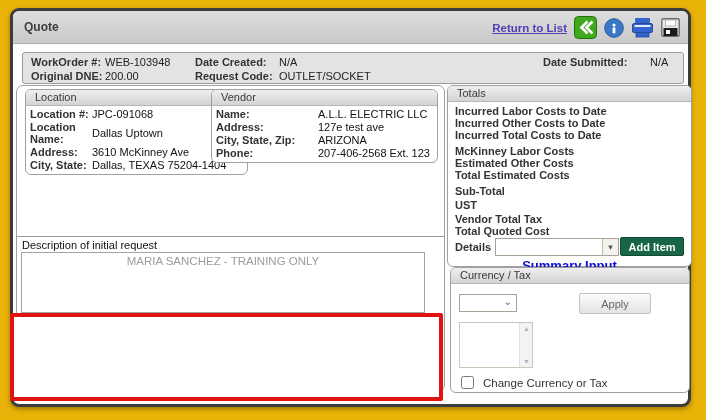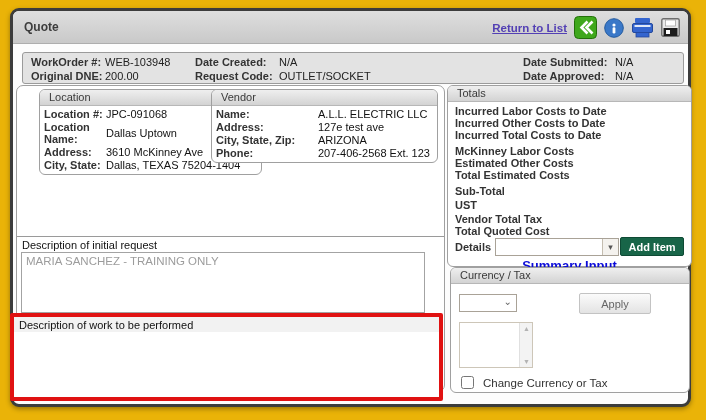--- a/index.html
+++ b/index.html
@@ -16,40 +16,40 @@
   .title { position:absolute; left:11px; top:9px; font-size:12px; font-weight:bold; color:#3d3d3d; }
   .tb-right { position:absolute; right:8px; top:0; height:33px; display:flex; align-items:center; gap:7px; }
   .return-link { font-size:11.5px; font-weight:bold; color:#5340b4; text-decoration:underline; cursor:pointer; }
   .icon-btn { display:inline-flex; align-items:center; justify-content:center; cursor:pointer; }
   
   .wo-bar { position:absolute; left:9px; top:41px; width:662px; height:32px; background:#e3e3e3;
             border:1px solid #9b9b9b; border-radius:3px; }
   .wo-col { position:absolute; top:2px; display:grid; grid-auto-rows:14px; align-items:center; }
   .wo-col.c1 { left:8px;   grid-template-columns:74px auto; }
   .wo-col.c2 { left:172px; grid-template-columns:84px auto; }
-  .wo-col.c3 { left:500px; grid-template-columns:92px auto; }
+  .wo-col.c3 { left:520px; grid-template-columns:92px auto;gap:15px; }
   .wo-lab { font-weight:bold; color:#333; }
   
   .grp { position:absolute; background:#fff; border:1px solid #a0a0a0; border-radius:6px; }
   .grp-hdr { height:16px; background:linear-gradient(#efefef,#d3d3d3); border-bottom:1px solid #b7b7b7;
              border-radius:5px 5px 0 0; padding:1px 9px 0; font-size:11px; color:#3a3a3a; }
   
   .left-panel { left:3px; top:74px; width:429px; height:307px; border-radius:7px; }
-  .loc-box  { left:22px;  top:3px; width:223px; }
+  .loc-box  { left:8px;  top:3px; width:223px; }
   .vend-box { left:194px; top:3px; width:227px; }
   .kv { display:grid; padding:2px 4px 3px; row-gap:1px; }
   .loc-box  .kv { grid-template-columns:62px 1fr; }
   .vend-box .kv { grid-template-columns:102px 1fr; }
   .kv .lab { font-weight:bold; color:#333; line-height:12px; }
   .kv .val { color:#111; line-height:12px; }
   .init-section { position:absolute; left:0; right:0; top:150px; border-top:1px solid #9a9a9a; }
   .init-label { padding:2px 5px 1px; font-size:11px; color:#111; }
   .init-text { display:block; margin:0 0 0 4px; width:404px; height:61px; border:1px solid #a3a3a3;
                resize:none; font-family:"Liberation Sans", sans-serif; font-size:11.5px;
-               color:#9c9c9c; padding:2px 4px; background:#fff; outline:none; }
+               color:#9c9c9c; padding:2px 4px; background:#fff; outline:none;text-align:center; }
   .red-box { position:absolute; left:-7px; top:227px; width:433px; height:88px;
              border:4px solid #e01212; border-radius:2px; background:#fff; z-index:6; }
   .work-label { background:#f2f2f2; border-bottom:1px solid #bdbdbd; padding:2px 5px 1px;
                 font-size:11px; color:#111; }
   .work-area { position:absolute; left:0; right:0; top:15px; bottom:0; background:#fff; cursor:text; }
   
   .totals-box { left:434px; top:74px; width:245px; height:182px; }
   .t-body { padding:3px 7px 0; }
   .t-line { font-weight:bold; color:#333; line-height:12px; }
   .t-gap { height:4px; }
@@ -180,21 +180,20 @@
           <span class="val">207-406-2568 Ext. 123</span>
         </div>
       </div>
 
       <div class="init-section">
         <div class="init-label">Description of initial request</div>
         <textarea class="init-text" style="">MARIA SANCHEZ - TRAINING ONLY</textarea>
       </div>
 
       <div class="red-box">
-        <div class="work-label">Description of work to be performed</div>
         <div class="work-area"></div>
       </div>
     </div>
 
     <div class="grp totals-box">
       <div class="grp-hdr">Totals</div>
       <div class="t-body">
         <div class="t-line">Incurred Labor Costs to Date</div>
         <div class="t-line">Incurred Other Costs to Date</div>
         <div class="t-line">Incurred Total Costs to Date</div>

